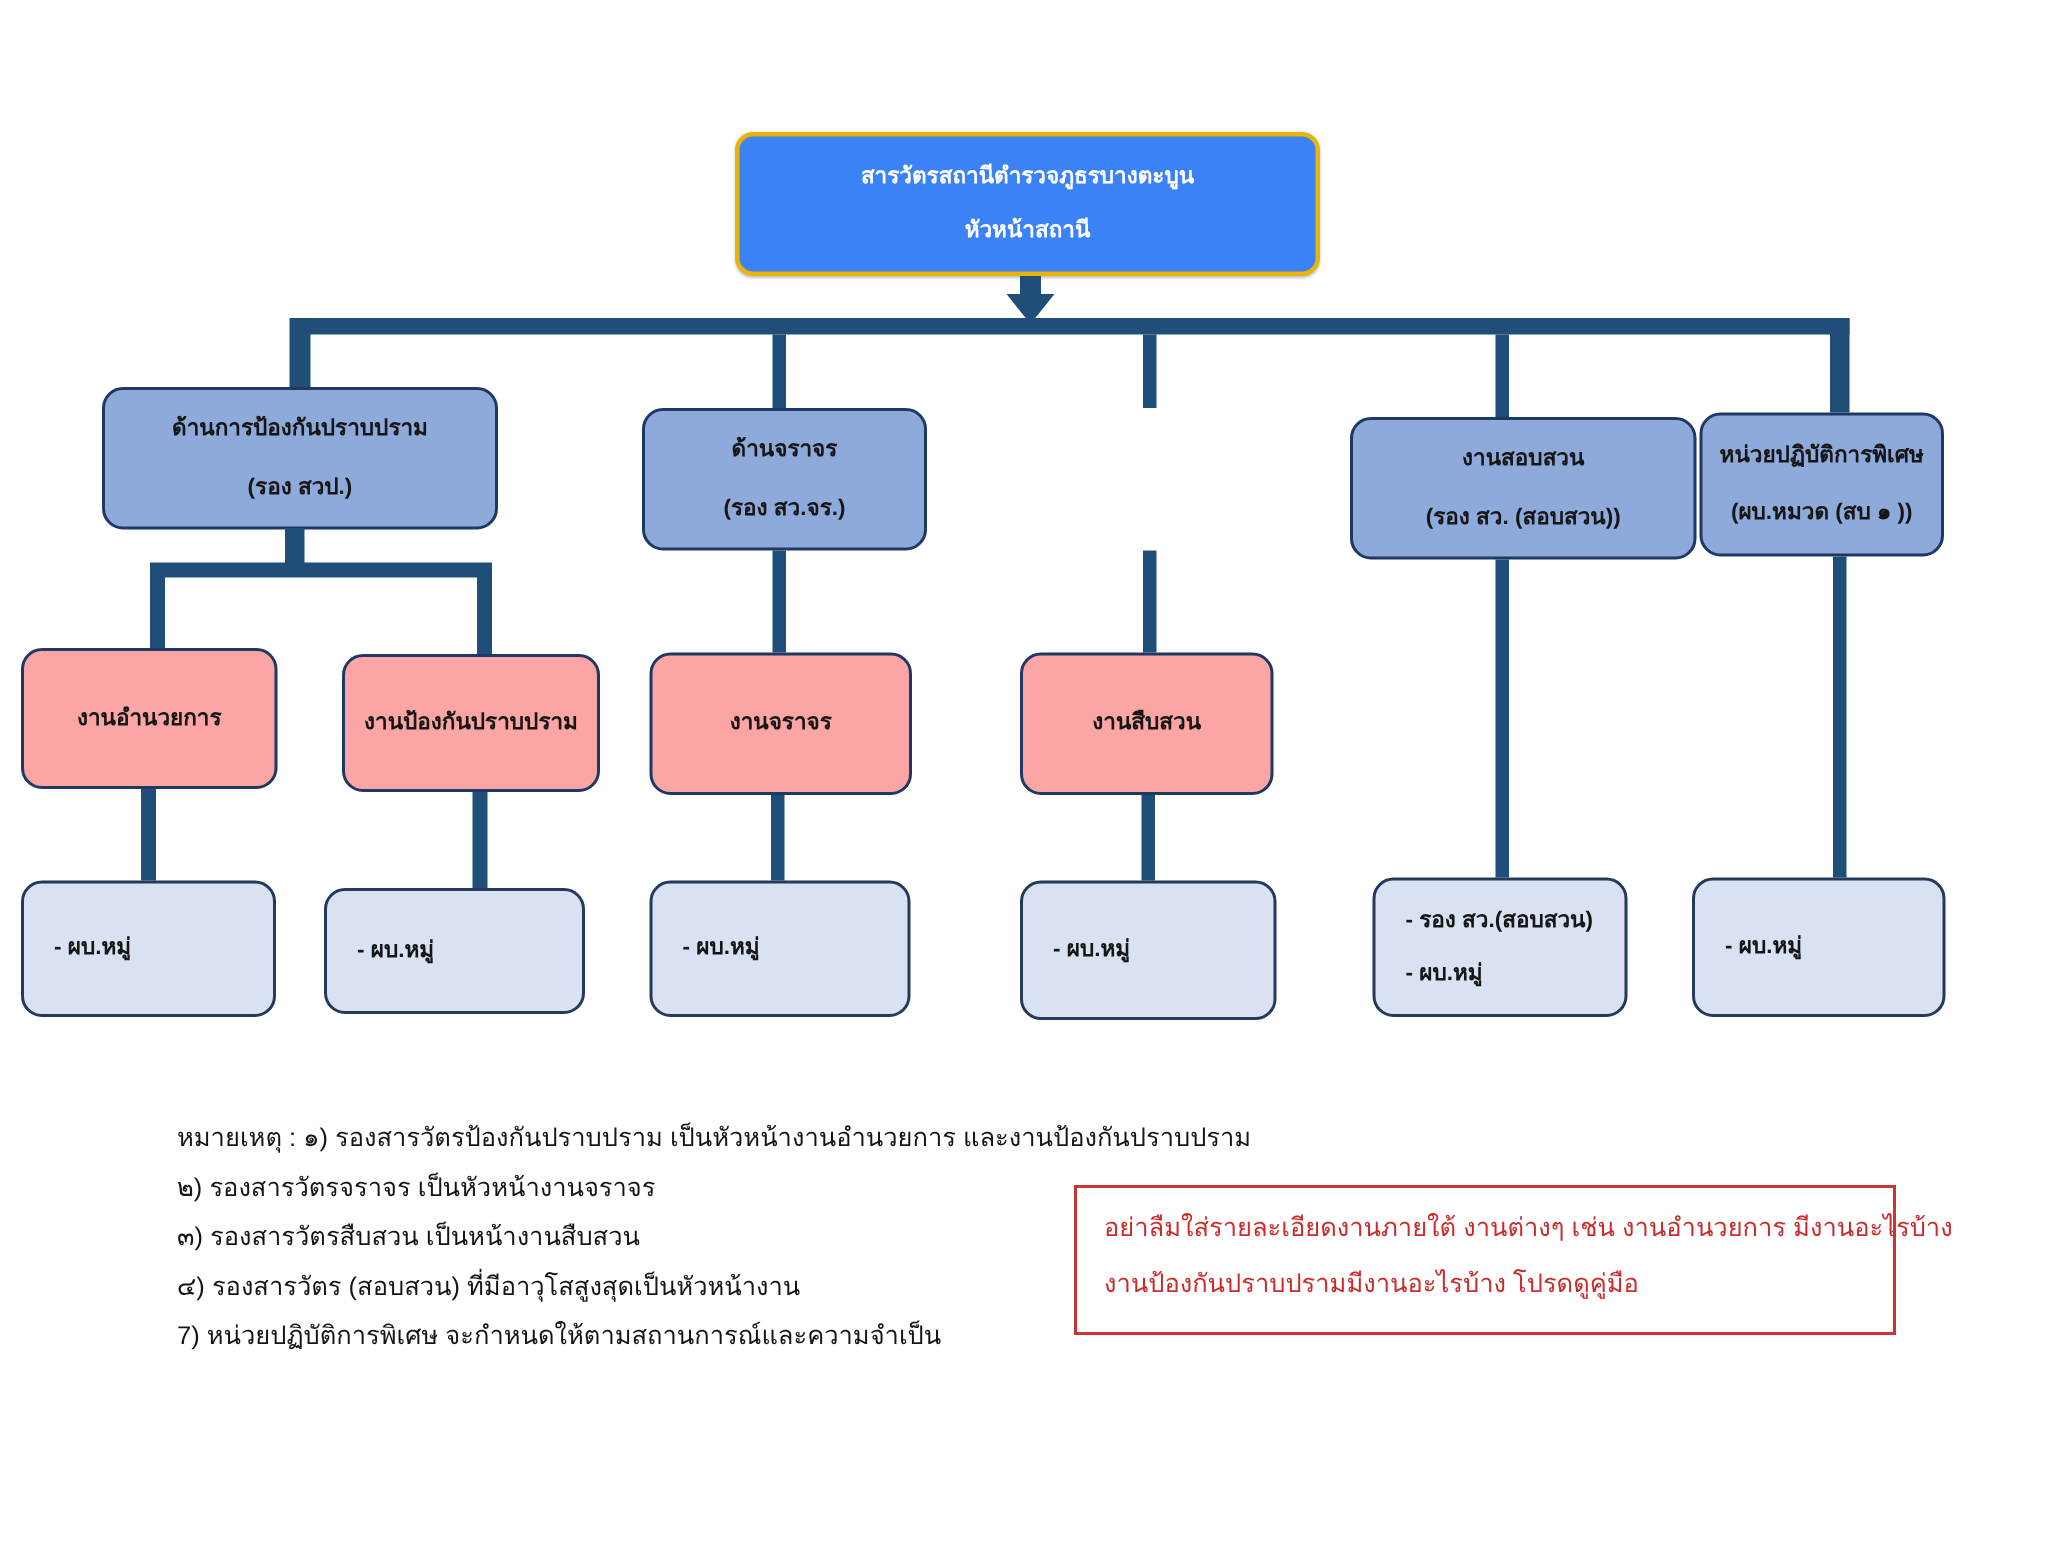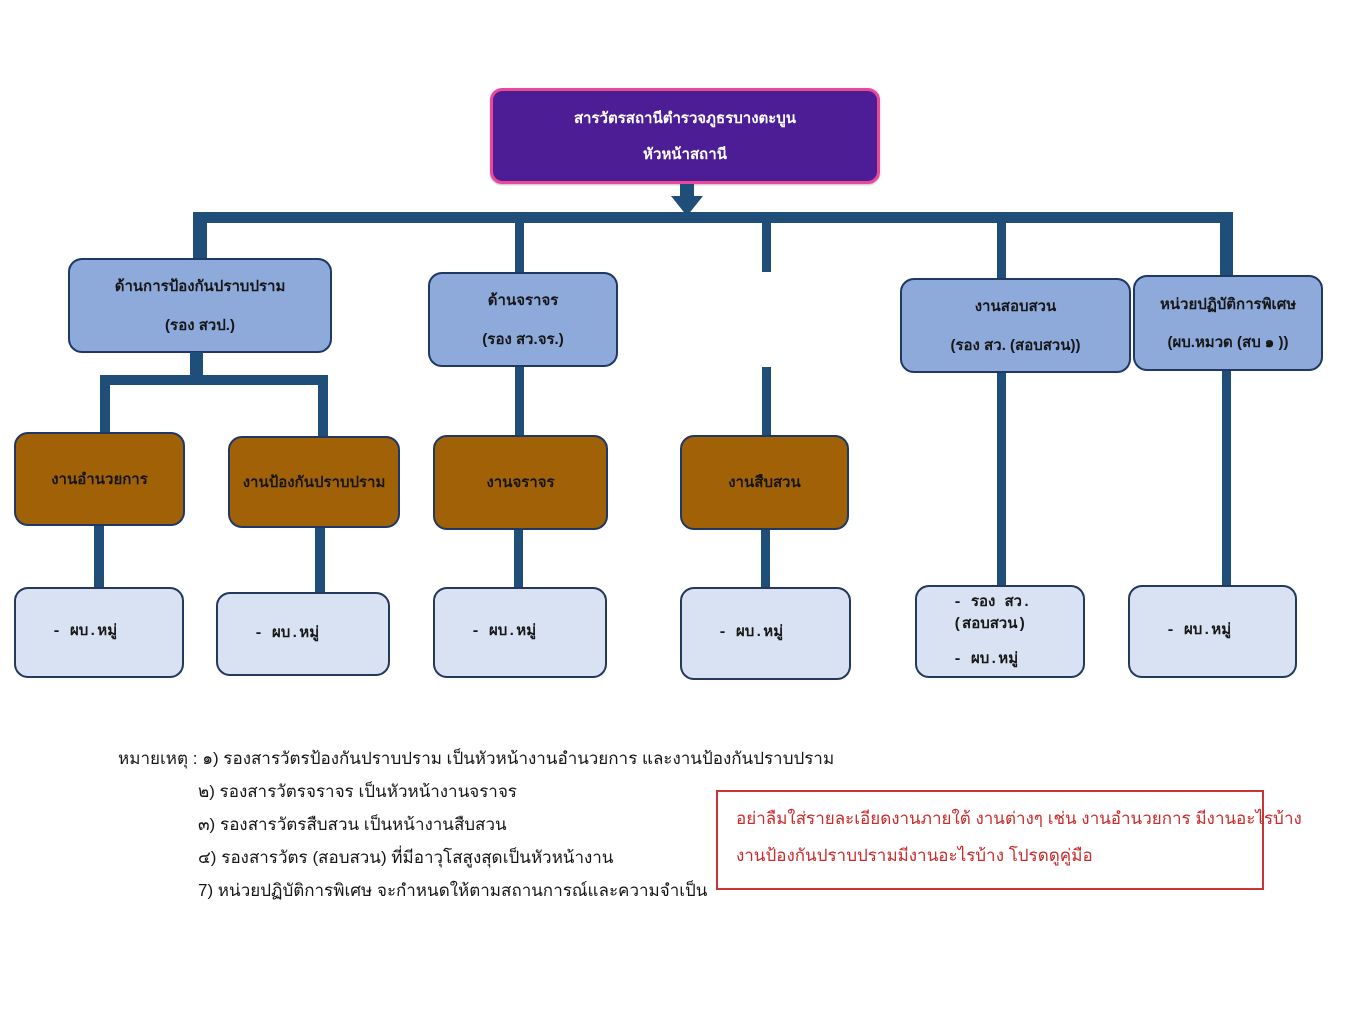--- a/index.html
+++ b/index.html
@@ -7,41 +7,41 @@
     position:relative;width:1370px;height:1036px;background:#ffffff;overflow:hidden;
     font-family:"Liberation Sans",sans-serif;color:#161616;
   }
   .box{
     position:absolute;box-sizing:border-box;
     border:2px solid #1F3864;border-radius:14px;
     display:flex;flex-direction:column;align-items:center;justify-content:center;
     text-align:center;font-weight:600;font-size:15px;line-height:1.5;
   }
   .root{
-    background:#4c1d95;border:3px solid #ec4899;border-radius:12px;
+    background:#3b82f6;border:3px solid #eab308;border-radius:12px;
     color:#ffffff;gap:14px;box-shadow:0 1px 2px rgba(0,0,0,.25);
   }
   .l2{background:#8EAADB;gap:16px;padding:4px 6px;}
-  .l3{background:#a16207;}
+  .l3{background:#fca5a5;}
   .l4{
     background:#D9E2F3;border-color:#24395B;
-    align-items:flex-start;text-align:left;padding-left:36px;gap:12px;font-family:Liberation Mono, monospace;
+    align-items:flex-start;text-align:left;padding-left:20px;gap:12px;
   }
   .conn{position:absolute;background:#1F4E79;}
   .arrowhead{
     position:absolute;width:0;height:0;
     border-left:16px solid transparent;border-right:16px solid transparent;
     border-top:20px solid #1F4E79;
   }
   .notes{
     position:absolute;left:118px;top:742px;width:700px;
     font-size:17px;color:#151515;
   }
   .note-line{height:33px;line-height:33px;white-space:nowrap;}
-  .note-line.indent{margin-left:80px;}
+  .note-line.indent{}
   .warning{
     position:absolute;left:716px;top:790px;width:548px;height:100px;box-sizing:border-box;
     border:2px solid #C93434;background:#ffffff;color:#CC2B2B;
     font-size:17px;padding:8px 18px 0 18px;
   }
   .warning-line{height:37px;line-height:37px;white-space:nowrap;}
 </style>
 </head>
 <body>
 
@@ -68,21 +68,21 @@
     <span>(รอง สวป.)</span>
   </div>
   <div class="box l2" style="left:428px;top:272px;width:190px;height:95px;">
     <span>ด้านจราจร</span>
     <span>(รอง สว.จร.)</span>
   </div>
   <div class="box l2" style="left:890px;top:278px;width:231px;height:95px;margin-left:10px;">
     <span>งานสอบสวน</span>
     <span>(รอง สว. (สอบสวน))</span>
   </div>
-  <div class="box l2" style="left:1133px;top:275px;width:190px;height:96px;">
+  <div class="box l2" style="left:1133px;top:275px;width:163px;height:96px;">
     <span>หน่วยปฏิบัติการพิเศษ</span>
     <span>(ผบ.หมวด (สบ ๑ ))</span>
   </div>
 
   <div class="conn" style="left:190px;top:352px;width:13px;height:26px;"></div>
   <div class="conn" style="left:100px;top:375px;width:228px;height:10px;"></div>
   <div class="conn" style="left:100px;top:383px;width:10px;height:49px;"></div>
   <div class="conn" style="left:318px;top:383px;width:10px;height:53px;"></div>
 
   <div class="conn" style="left:515px;top:367px;width:9px;height:68px;"></div>

